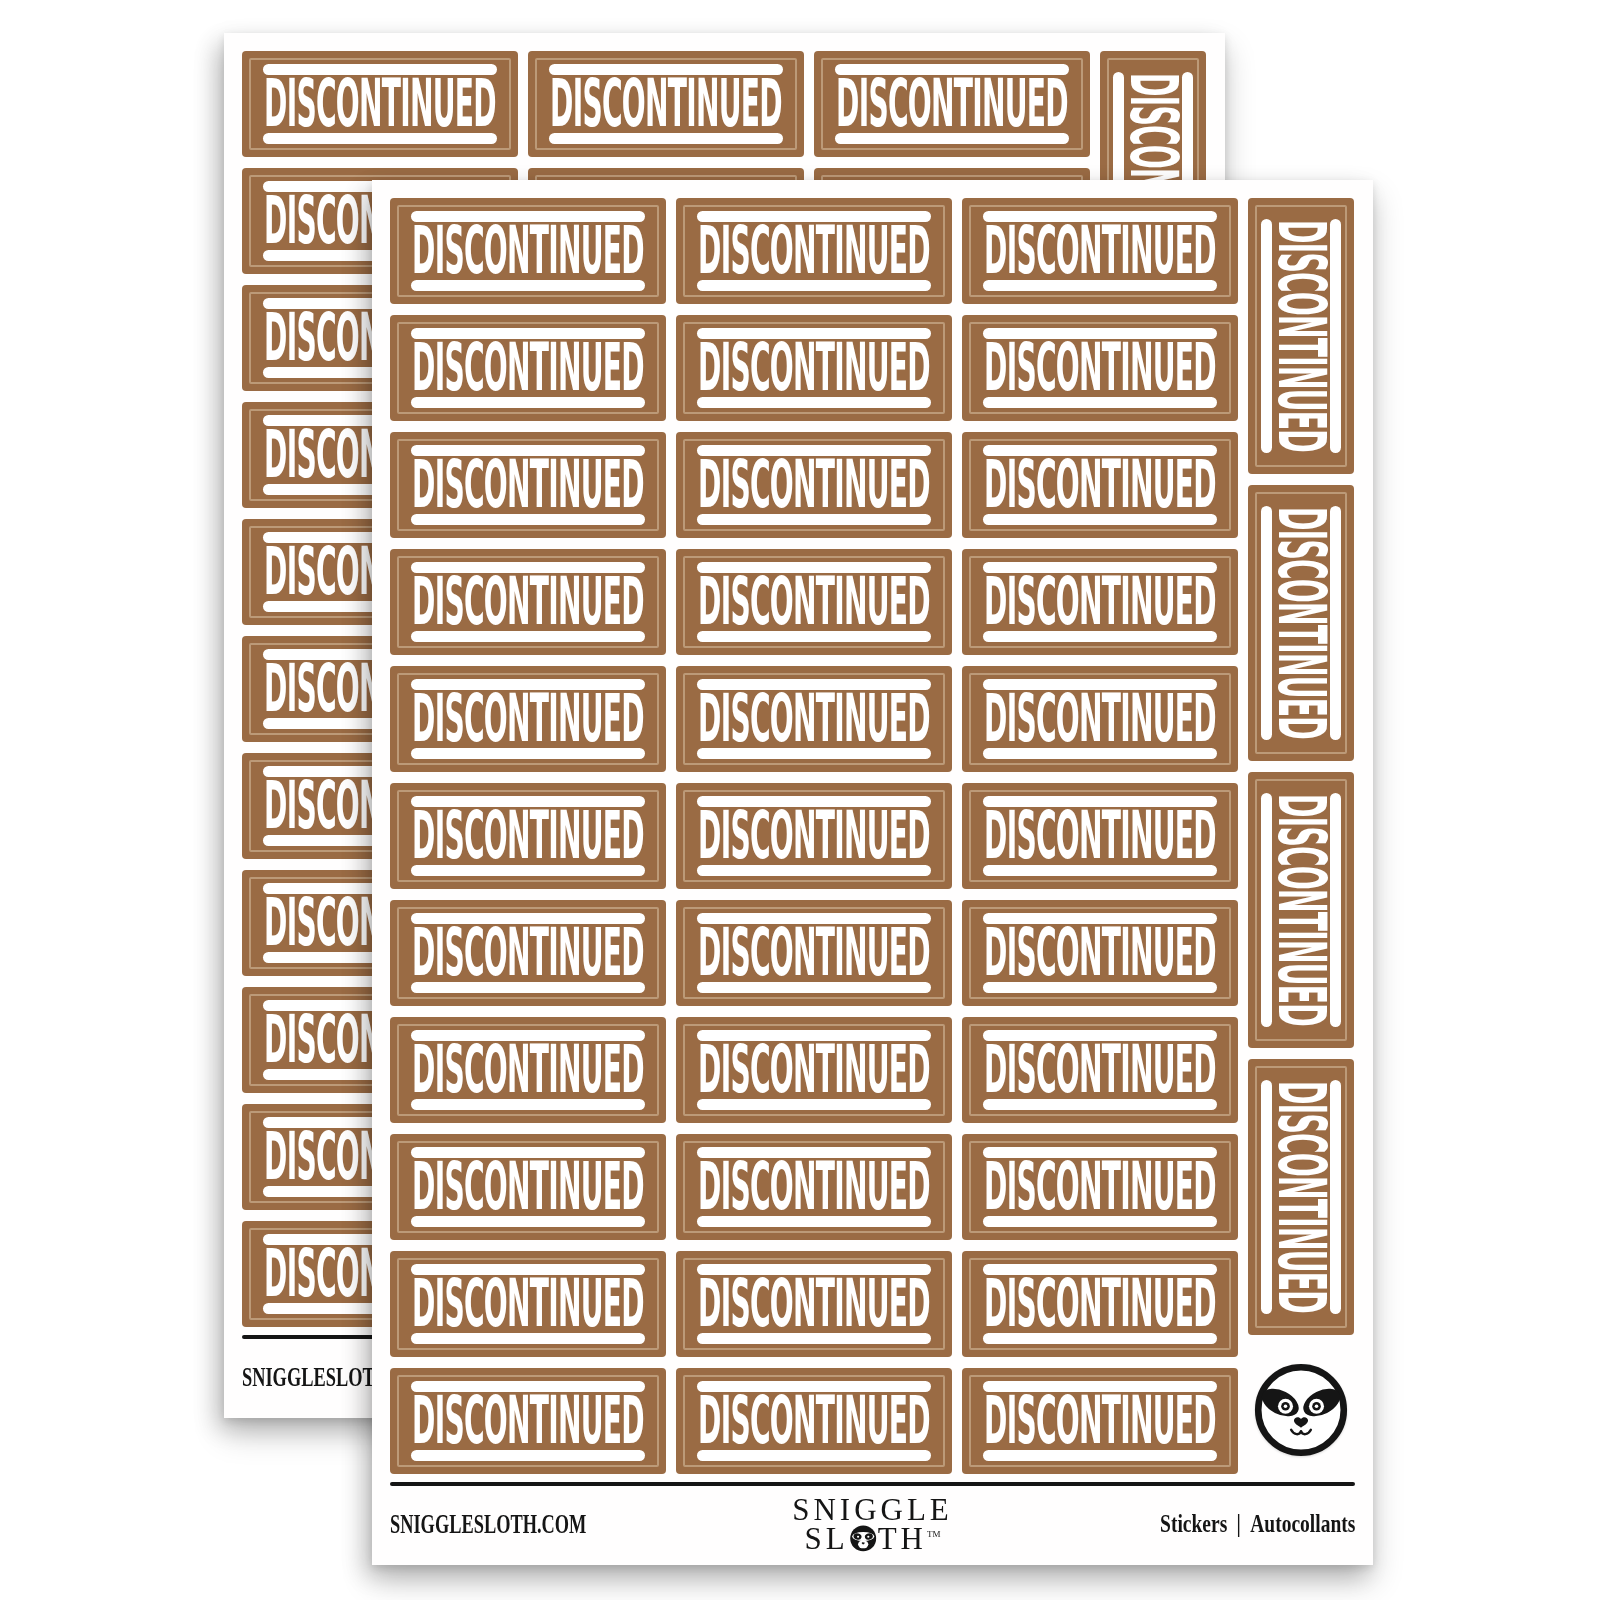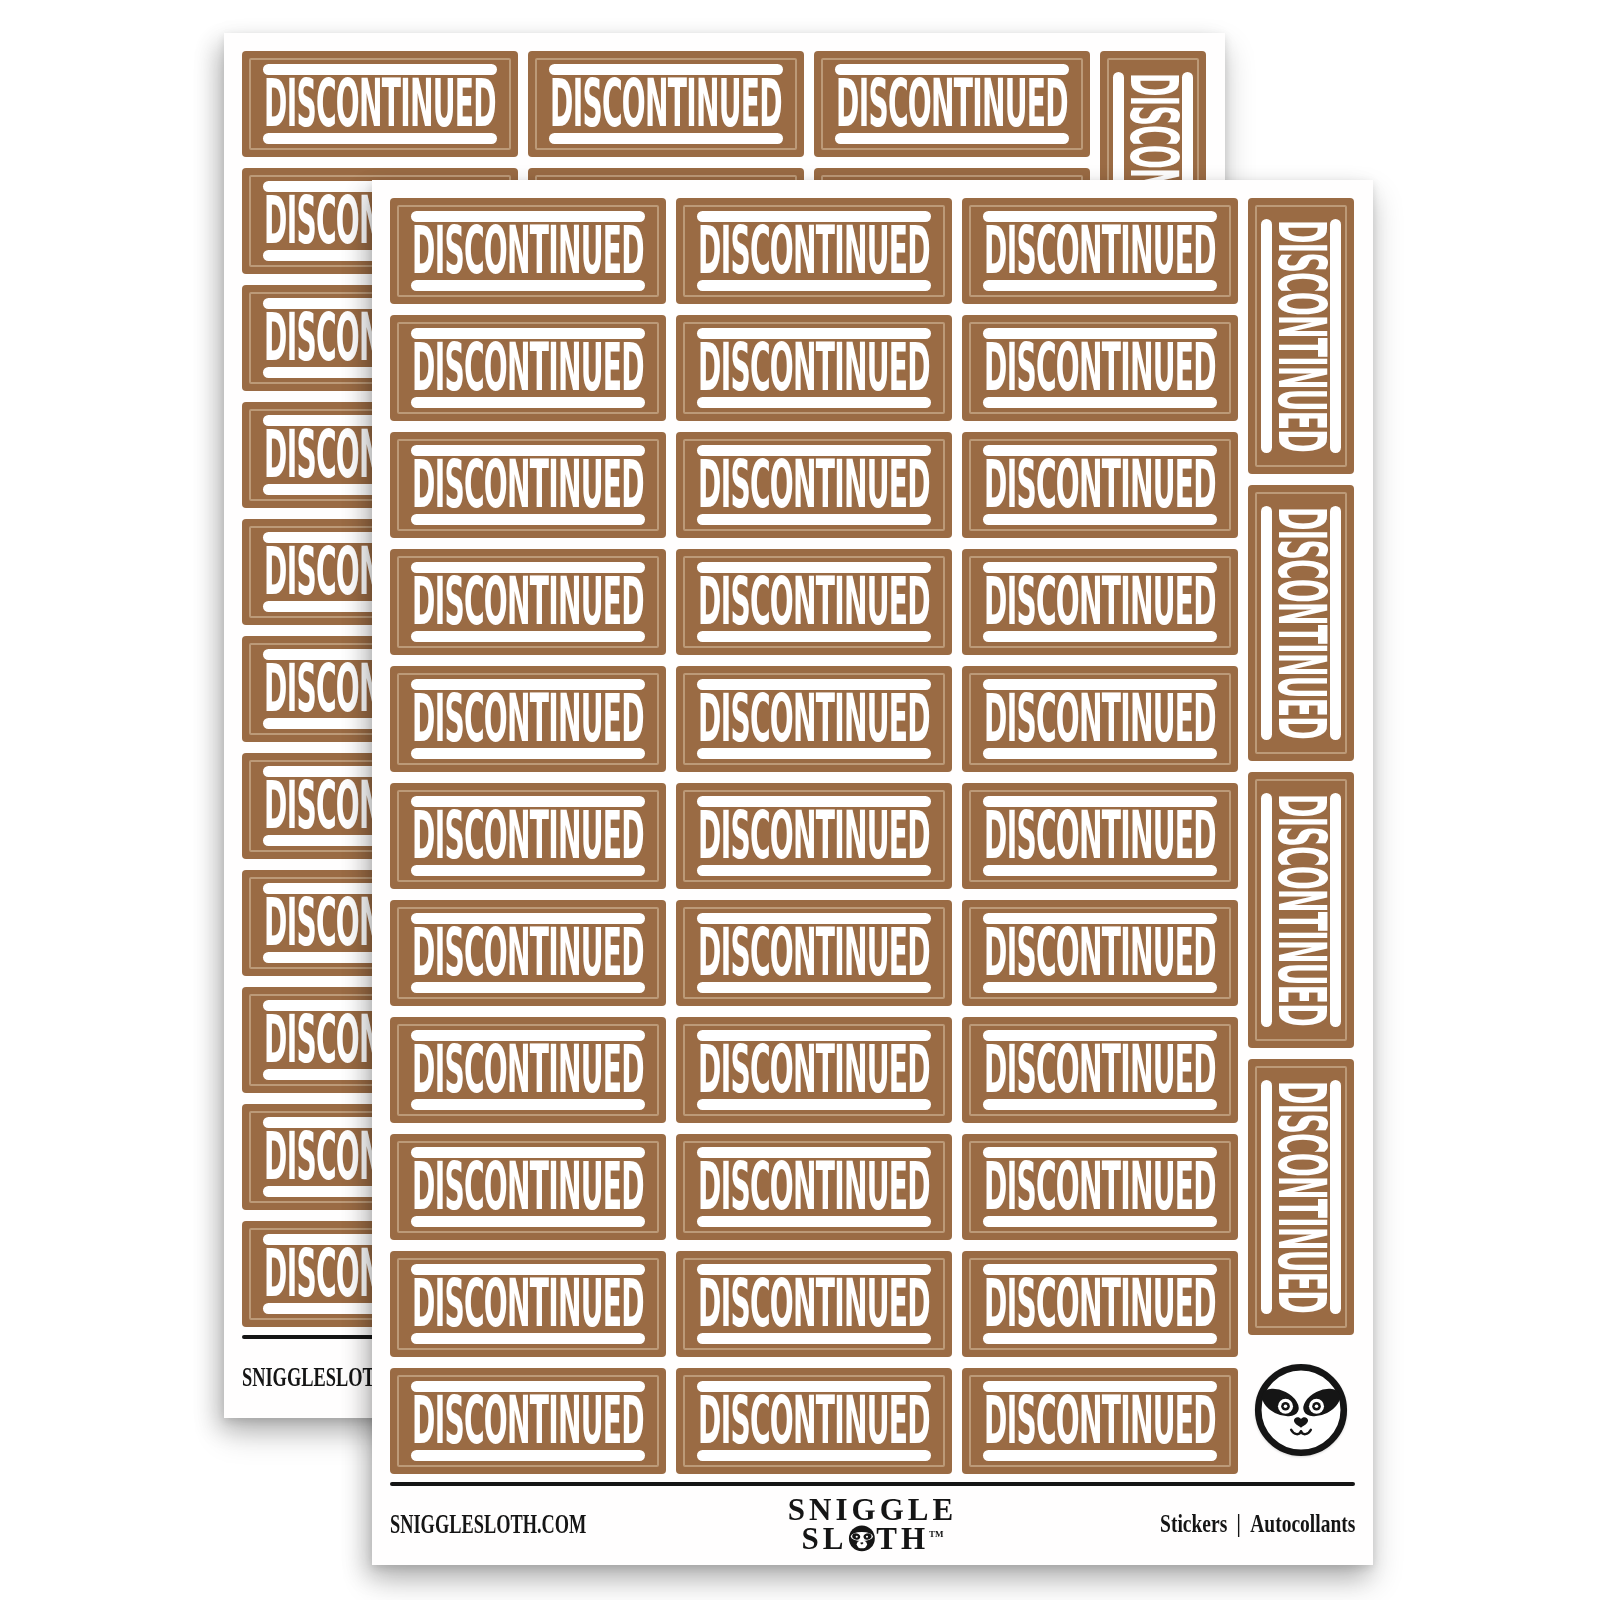--- a/index.html
+++ b/index.html
@@ -66,21 +66,21 @@
     transform:scaleX(.68);transform-origin:left center;
   }
   .locale{
     margin-left:auto;display:flex;gap:12px;
     font-family:"Liberation Serif",serif;font-weight:bold;font-size:25px;
     color:var(--ink,#151515);white-space:nowrap;
     transform:scaleX(.78);transform-origin:right center;
   }
   .brand{
     position:absolute;left:50%;top:50%;transform:translate(-50%,-50%);
-    text-align:right;font-family:"Liberation Serif",serif;font-weight:bold;
+    text-align:right;font-family:"Liberation Serif",serif;font-weight:normal;
     font-size:31px;letter-spacing:4px;line-height:.94;color:var(--ink,#151515);
   }
   .brand .l2{display:flex;align-items:center;justify-content:center;gap:0;}
   svg.mini{width:27px;height:27px;margin:0 1px;flex:none;}
   .tm{font-size:9px;letter-spacing:0;align-self:flex-start;margin-top:6px;}
 </style>
 </head>
 <body>
 
 <div class="canvas">

